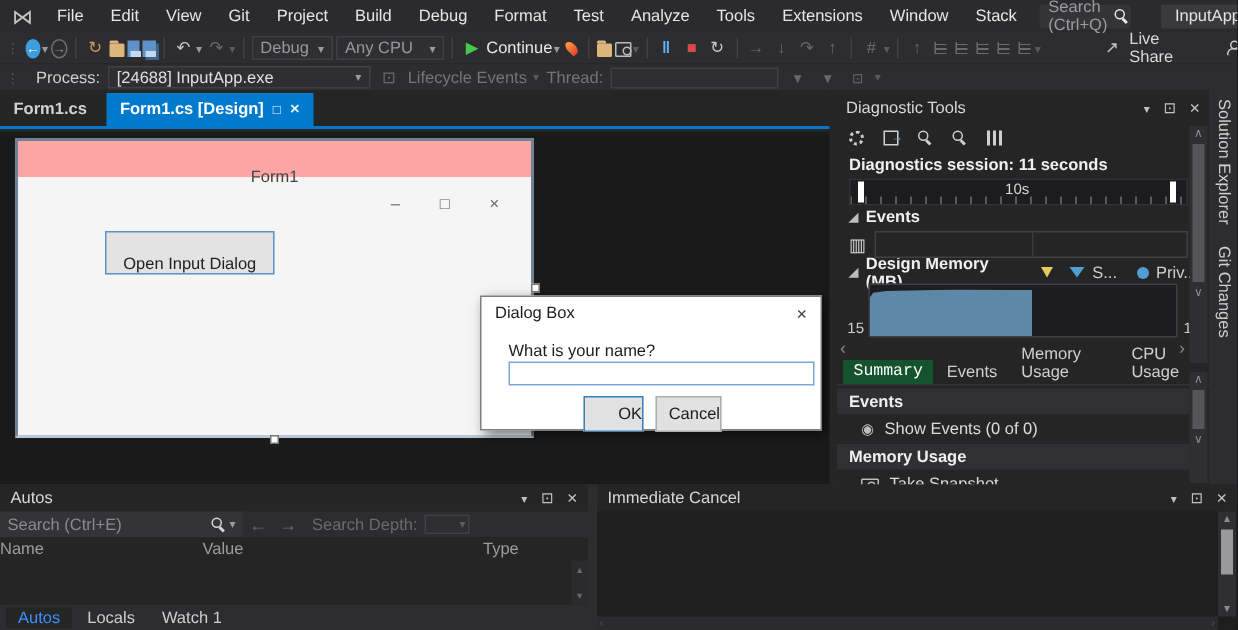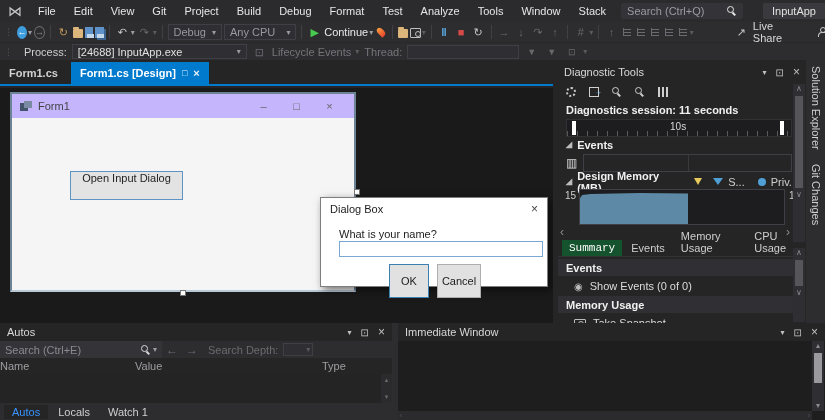--- a/index.html
+++ b/index.html
@@ -64,37 +64,37 @@
   
   .edgroup{position:absolute;left:0;top:0;width:553px;height:263px;}
   .tabstrip{height:26px;display:flex;align-items:flex-end;border-bottom:2px solid var(--accent);background:var(--panel);}
   .tab{height:22px;display:flex;align-items:center;padding:0 9px;color:#d2d2d2;gap:6px;font-weight:bold;}
   .tab.active{background:var(--accent);color:#fff;}
   .tab .ticon{font-size:9px;color:#e8f2fb;}
   .canvas{position:absolute;left:0;top:28px;right:0;bottom:0;background:var(--canvas);overflow:hidden;}
 
   
   .form1{position:absolute;left:10px;top:4px;width:346px;height:200px;border:2px solid #6d8396;border-bottom:2px solid #b9c8d6;background:#f5f5f5;}
-  .f-title{height:24px;background:#c4b5fd;display:flex;align-items:center;padding:0 8px;gap:6px;}
+  .f-title{height:24px;background:#fca5a5;display:flex;align-items:center;padding:12px 8px;gap:6px;flex-direction:column;}
   .f-title .f-name{color:#444;}
   .f-btns{margin-left:auto;display:flex;}
   .f-btns span{width:33px;text-align:center;color:#666;font-size:11px;}
   .f-body{position:relative;height:172px;}
-  .openbtn{position:absolute;left:58px;top:53px;width:113px;height:29px;background:#e3e3e3;border:1px solid #5e93c3;color:#222;display:flex;align-items:flex-start;justify-content:center;}
+  .openbtn{position:absolute;left:58px;top:36px;width:113px;height:29px;background:#e3e3e3;border:1px solid #5e93c3;color:#222;display:flex;align-items:flex-end;justify-content:center;}
   .handle{position:absolute;width:6px;height:6px;background:#fff;border:1px solid #777;}
   .h-right{right:-6px;top:50%;margin-top:-3px;}
   .h-bottom{bottom:-6px;left:50%;margin-left:-3px;}
 
   
   .dialog{position:absolute;left:320px;top:109px;width:228px;height:90px;background:#fff;border:1px solid #7e7e7e;box-shadow:3px 3px 8px rgba(0,0,0,.55);}
   .d-title{height:22px;display:flex;align-items:center;padding:0 9px;color:#1c1c1c;}
   .d-close{margin-left:auto;color:#444;font-size:12px;}
   .d-prompt{position:absolute;left:18px;top:30px;color:#1c1c1c;}
   .d-input{position:absolute;left:18px;top:43px;width:204px;height:16px;border:1px solid #7aa7d4;background:#fff;outline:none;font-size:11px;padding:0 3px;color:#111;}
-  .d-btn{position:absolute;top:66px;height:34px;background:#e1e1e1;color:#1c1c1c;display:flex;align-items:center;justify-content:center;font-size:11px;}
+  .d-btn{position:absolute;top:66px;height:24px;background:#e1e1e1;color:#1c1c1c;display:flex;align-items:center;justify-content:flex-end;font-size:11px;}
   .d-ok{left:68px;width:40px;border:1px solid #3c7fb1;}
   .d-cancel{left:116px;width:44px;border:1px solid #adadad;}
 
   
   .dt{position:absolute;left:558px;top:2px;width:248px;height:261px;background:var(--panel);}
   .dt-h{height:20px;display:flex;align-items:center;padding:0 6px;gap:8px;}
   .dt-h .ttl{color:#d8d8d8;}
   .dt-h .hsp{margin-left:auto;display:flex;gap:9px;align-items:center;color:#c2c2c2;}
   .dt-tools{height:20px;display:flex;align-items:center;gap:13px;padding:0 8px;}
   .gear-ic{width:10px;height:10px;border:2px dotted #cfcfcf;border-radius:50%;display:inline-block;}
@@ -113,21 +113,21 @@
   .tri{color:#bdbdbd;font-size:8px;}
   .ev-track{height:22px;display:flex;align-items:center;gap:6px;padding:0 14px 0 8px;}
   .ev-grid-ic{color:#d8d8d8;font-size:12px;}
   .ev-box{position:relative;flex:1;height:18px;border:1px solid #3f3f46;}
   .ev-box::after{content:'';position:absolute;left:50%;top:0;bottom:0;width:1px;background:#38383d;}
   .legend{display:flex;align-items:center;gap:5px;margin-left:14px;font-weight:normal;color:#cfcfcf;}
   .fun-y{width:0;height:0;border-left:4px solid transparent;border-right:4px solid transparent;border-top:7px solid #e8c95c;}
   .tri-b{width:0;height:0;border-left:5px solid transparent;border-right:5px solid transparent;border-top:7px solid #4f9fd4;margin-left:6px;}
   .dot-b{width:8px;height:8px;border-radius:50%;background:#4f9fd4;margin-left:8px;}
   .memrow{display:flex;align-items:stretch;gap:3px;padding:0 2px 0 2px;height:36px;}
-  .memaxis{width:16px;color:#cfcfcf;font-size:10px;text-align:right;padding-top:1px;}
+  .memaxis{width:16px;color:#cfcfcf;font-size:10px;text-align:right;padding-top:1px;margin-top:24px;}
   .memaxis.r{text-align:left;padding-left:1px;}
   .membox{position:relative;flex:1;border:1px solid #3f3f46;background:#1d1d1f;overflow:hidden;}
   .memfill{position:absolute;left:0;bottom:0;top:0;width:53%;background:#5d89a6;clip-path:polygon(0 100%,0 24%,2% 15%,10% 12%,55% 9%,100% 10%,100% 100%);}
   .memscroll{height:14px;display:flex;align-items:center;justify-content:space-between;padding:0 4px 0 2px;color:#8a8a90;font-size:12px;margin-right:12px;}
   .dt-tabs{height:18px;display:flex;align-items:flex-end;gap:2px;padding-left:4px;border-bottom:1px solid #333338;}
   .dt-tab{padding:2px 7px;color:#cfcfcf;}
   .dt-tab.active{background:#14532d;color:#fff;font-family:Liberation Mono, monospace;}
   .sum-h{height:17px;display:flex;align-items:center;padding:0 8px;background:#303034;color:#f0f0f0;font-weight:bold;margin-right:13px;}
   .sum-row{height:20px;display:flex;align-items:center;gap:7px;padding:0 8px 0 16px;color:#dcdcdc;margin-right:13px;}
   .snap-ic{display:inline-block;width:12px;height:9px;border:1px solid #bdbdbd;border-radius:1px;position:relative;}
@@ -187,20 +187,21 @@
       <span>Edit</span>
       <span>View</span>
       <span>Git</span>
       <span>Project</span>
       <span>Build</span>
       <span>Debug</span>
       <span>Format</span>
       <span>Test</span>
       <span>Analyze</span>
       <span>Tools</span>
+      <span>Extensions</span>
       <span>Window</span>
       <span>Stack</span>
     </div>
     <div class="tsearch">
       <span>Search (Ctrl+Q)</span>
       <span class="mag-ic" style="color:#e8e8e8"></span>
     </div>
     <div class="apptitle">InputApp</div>
 
   </div>
@@ -466,21 +467,21 @@
       </div>
       <div class="p-tabs">
         <span class="p-tab activeL">Autos</span>
         <span class="p-tab">Locals</span>
         <span class="p-tab">Watch 1</span>
       </div>
     </div>
 
     <div class="panel imm">
       <div class="p-h">
-        <span>Immediate Window</span>
+        <span>Immediate Cancel</span>
         <span class="hsp">
           <span style="font-size:8px">▾</span>
           <span style="font-size:10px">⊡</span>
           <span style="font-size:12px">×</span>
         </span>
       </div>
       <div class="immbody">
         <div class="immvsb">
           <span class="sa">▴</span>
           <span class="thumb"></span>

